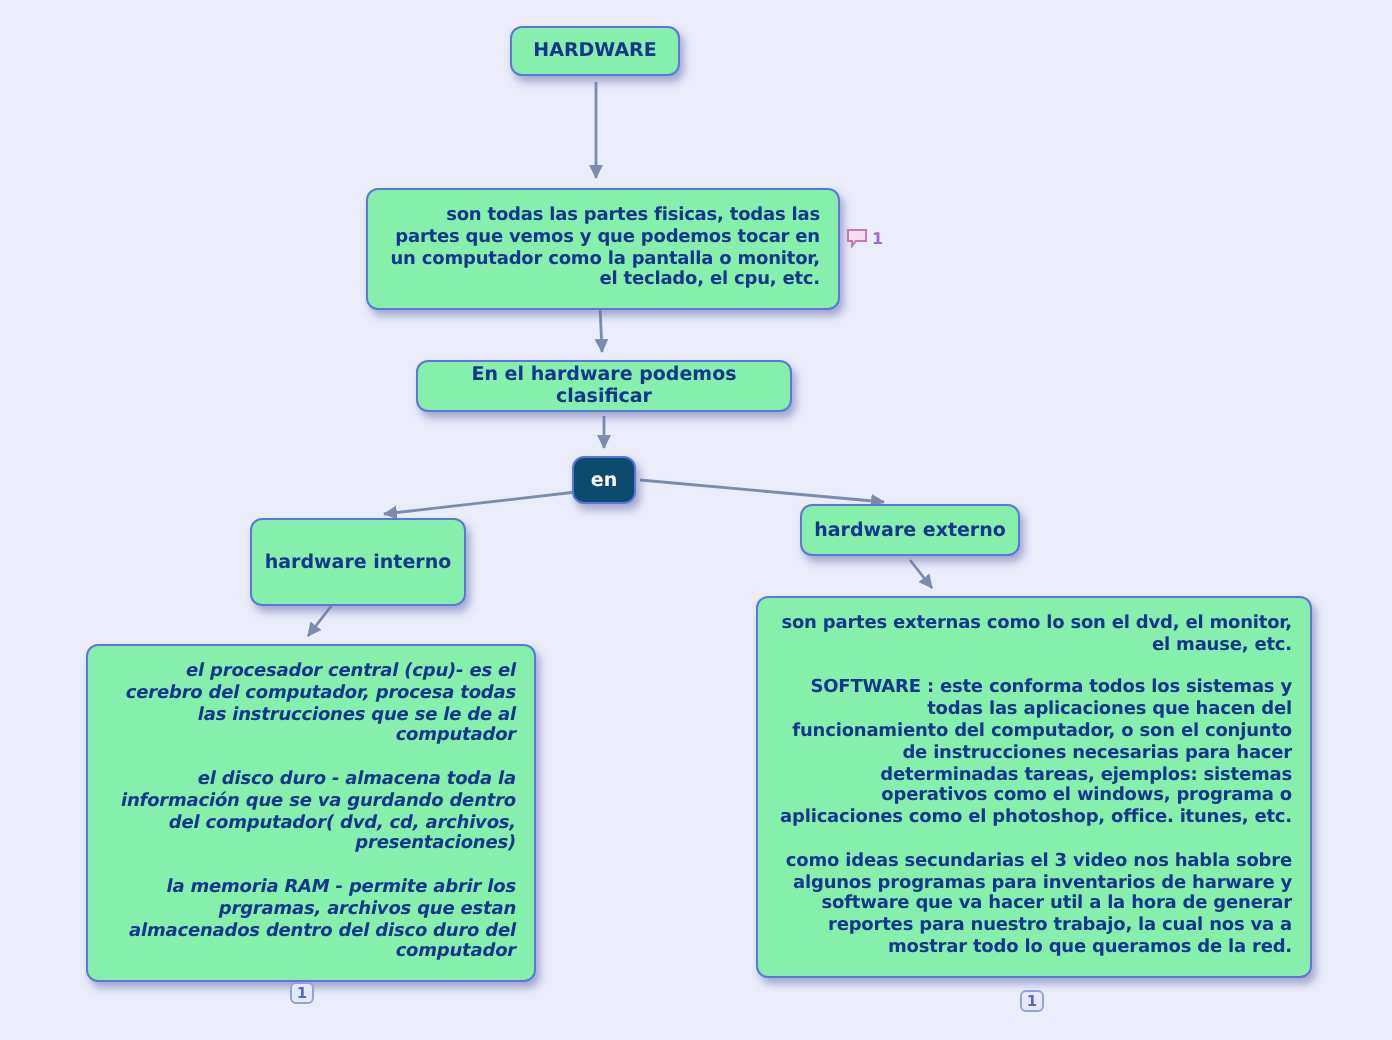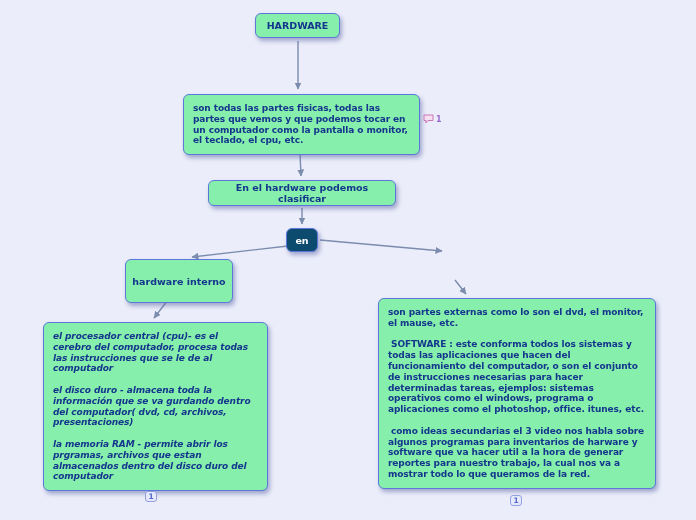--- a/index.html
+++ b/index.html
@@ -21,21 +21,21 @@
     color:#14368c;
     font-weight:bold;
     box-shadow:2px 3px 4px rgba(100,110,170,0.55);
   }
   .node.title {
     display:flex; align-items:center; justify-content:center;
     font-size:9.5px; text-align:center; padding:2px 6px;
   }
   .node.detail {
     font-size:9px; line-height:1.2; letter-spacing:-0.1px;
-    padding:8px 9px; white-space:pre-wrap; text-align:left;
+    padding:8px 9px; white-space:pre-wrap; text-align:right;
   }
   .node.green { background:#0c4a6e; color:#ffffff; }
 
   #node-root      { left:255px; top:13px;  width:85px;  height:25px; }
   #node-def       { left:183px; top:94px;  width:237px; min-height:57px; }
   #node-classify  { left:208px; top:180px; width:188px; height:26px; }
   #node-en        { left:286px; top:228px; width:32px;  height:24px; }
   #node-interno   { left:125px; top:259px; width:108px; height:44px; }
   #node-externo   { left:400px; top:252px; width:110px; height:26px; }
   #node-interno-d { left:43px;  top:322px; width:225px; min-height:168px;font-style:italic; }
@@ -87,20 +87,21 @@
     </svg>
     <span>1</span>
   </div>
 
   <div id="node-classify" class="node title">En el hardware podemos clasificar</div>
 
   <div id="node-en" class="node title green">en</div>
 
   <div id="node-interno" class="node title">hardware interno</div>
 
+  <div id="node-externo" class="node title">hardware externo</div>
 
   <div id="node-interno-d" class="node detail">el procesador central (cpu)- es el cerebro del computador, procesa todas las instrucciones que se le de al computador
 
 el disco duro - almacena toda la información que se va gurdando dentro del computador( dvd, cd, archivos, presentaciones)
 
 la memoria RAM - permite abrir los prgramas, archivos que estan almacenados dentro del disco duro del computador</div>
 
   <div id="node-externo-d" class="node detail">son partes externas como lo son el dvd, el monitor, el mause, etc.
 
  SOFTWARE : este conforma todos los sistemas y todas las aplicaciones que hacen del funcionamiento del computador, o son el conjunto de instrucciones necesarias para hacer determinadas tareas, ejemplos: sistemas operativos como el windows, programa o aplicaciones como el photoshop, office. itunes, etc.

